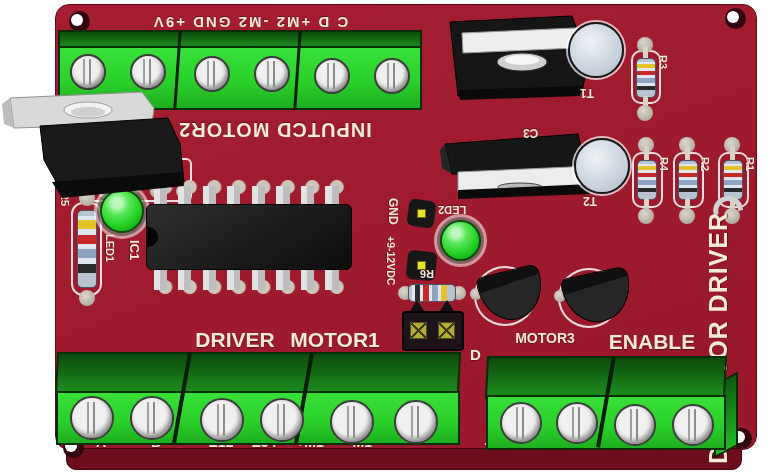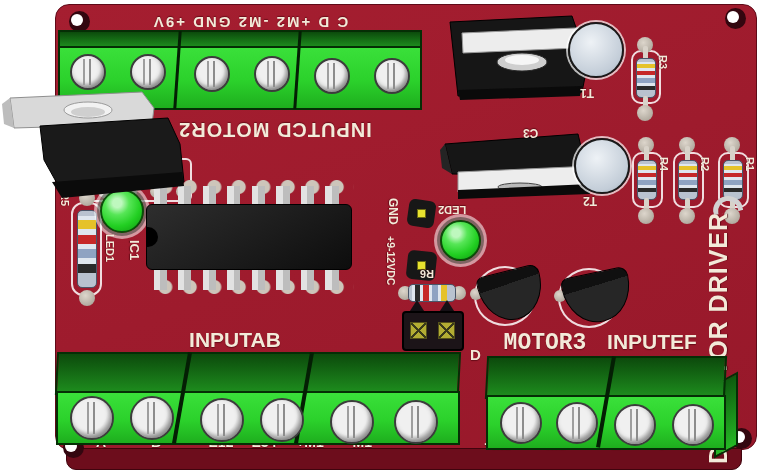--- a/index.html
+++ b/index.html
@@ -175,23 +175,24 @@
   <div class="pad" style="left:470px;top:288px;width:12px;height:12px;"></div>
   <div class="to92" style="left:480px;top:270px;width:64px;height:50px;transform:rotate(-14deg);"></div>
   <div class="ring" style="left:558px;top:268px;width:62px;height:60px;"></div>
   <div class="pad" style="left:554px;top:290px;width:12px;height:12px;"></div>
   <div class="to92" style="left:564px;top:272px;width:68px;height:50px;transform:rotate(-12deg);"></div>
 
   <div class="silk" style="left:470px;top:346px;font-size:15px;">D</div>
 
   <div class="silk vup ctr" style="left:704px;top:216px;height:248px;font-size:25px;letter-spacing:1px;">DC MOTOR DRIVER</div>
 
-  <div class="silk ctr" style="left:185px;top:328px;width:100px;font-size:21px;">INPUTAB</div>
-  <div class="silk ctr" style="left:495px;top:330px;width:100px;font-size:23px;font-family:Liberation Mono, monospace;">MOTOR3</div>
-  <div class="silk ctr" style="left:600px;top:330px;width:104px;font-size:21px;">INPUTEF</div>
+  <div class="silk ctr" style="left:185px;top:328px;width:100px;font-size:21px;">DRIVER</div>
+  <div class="silk ctr" style="left:285px;top:328px;width:100px;font-size:21px;">MOTOR1</div>
+  <div class="silk ctr" style="left:495px;top:330px;width:100px;font-size:14px;">MOTOR3</div>
+  <div class="silk ctr" style="left:600px;top:330px;width:104px;font-size:21px;">ENABLE</div>
 
   <div class="silk ctr" style="left:88px;top:434px;width:26px;font-size:14px;">A</div>
   <div class="silk ctr" style="left:143px;top:434px;width:26px;font-size:14px;">B</div>
   <div class="silk ctr" style="left:204px;top:434px;width:34px;font-size:14px;">E12</div>
   <div class="silk ctr" style="left:247px;top:434px;width:34px;font-size:14px;">E34</div>
   <div class="silk ctr" style="left:292px;top:434px;width:36px;font-size:14px;">+M1</div>
   <div class="silk ctr" style="left:342px;top:434px;width:36px;font-size:14px;">-M1</div>
   <div class="silk ctr" style="left:480px;top:436px;width:36px;font-size:14px;">+M3</div>
   <div class="silk ctr" style="left:536px;top:436px;width:36px;font-size:14px;">-M3</div>
   <div class="silk ctr" style="left:606px;top:436px;width:20px;font-size:14px;">E</div>

